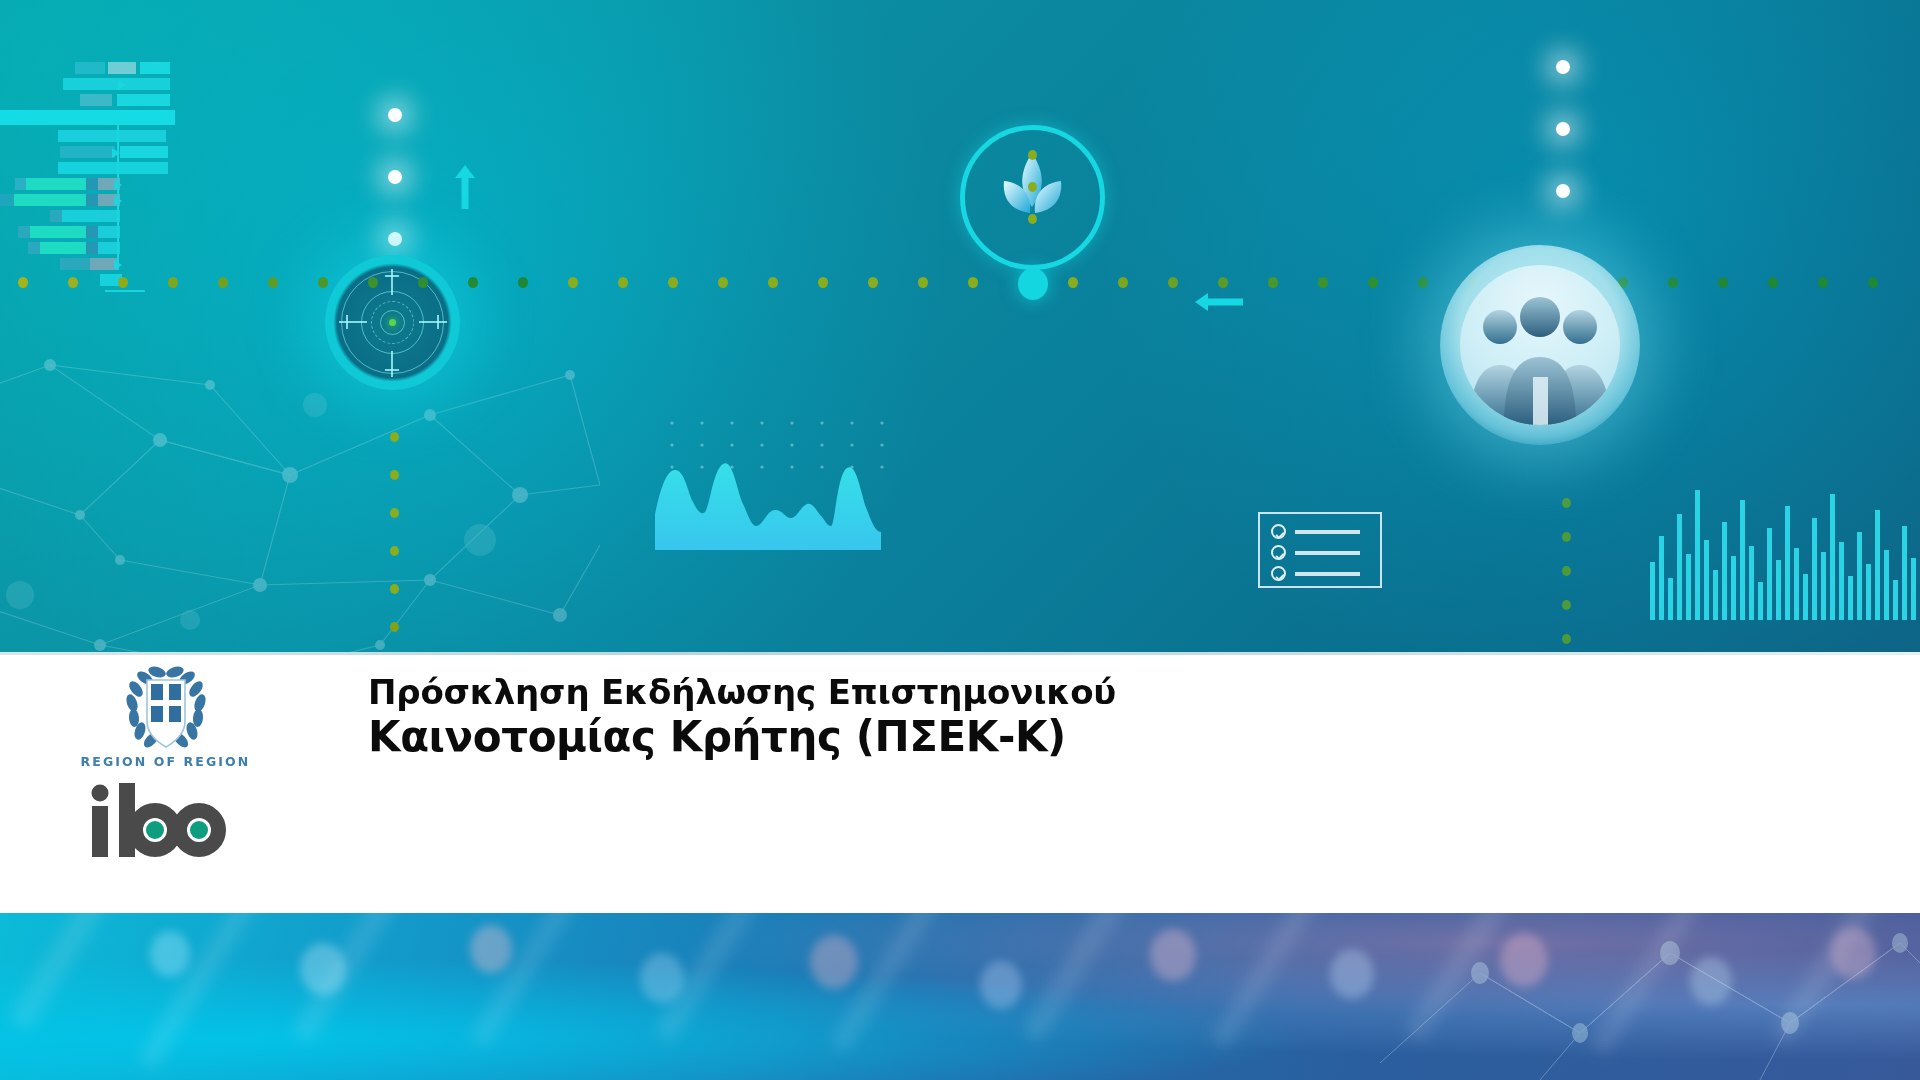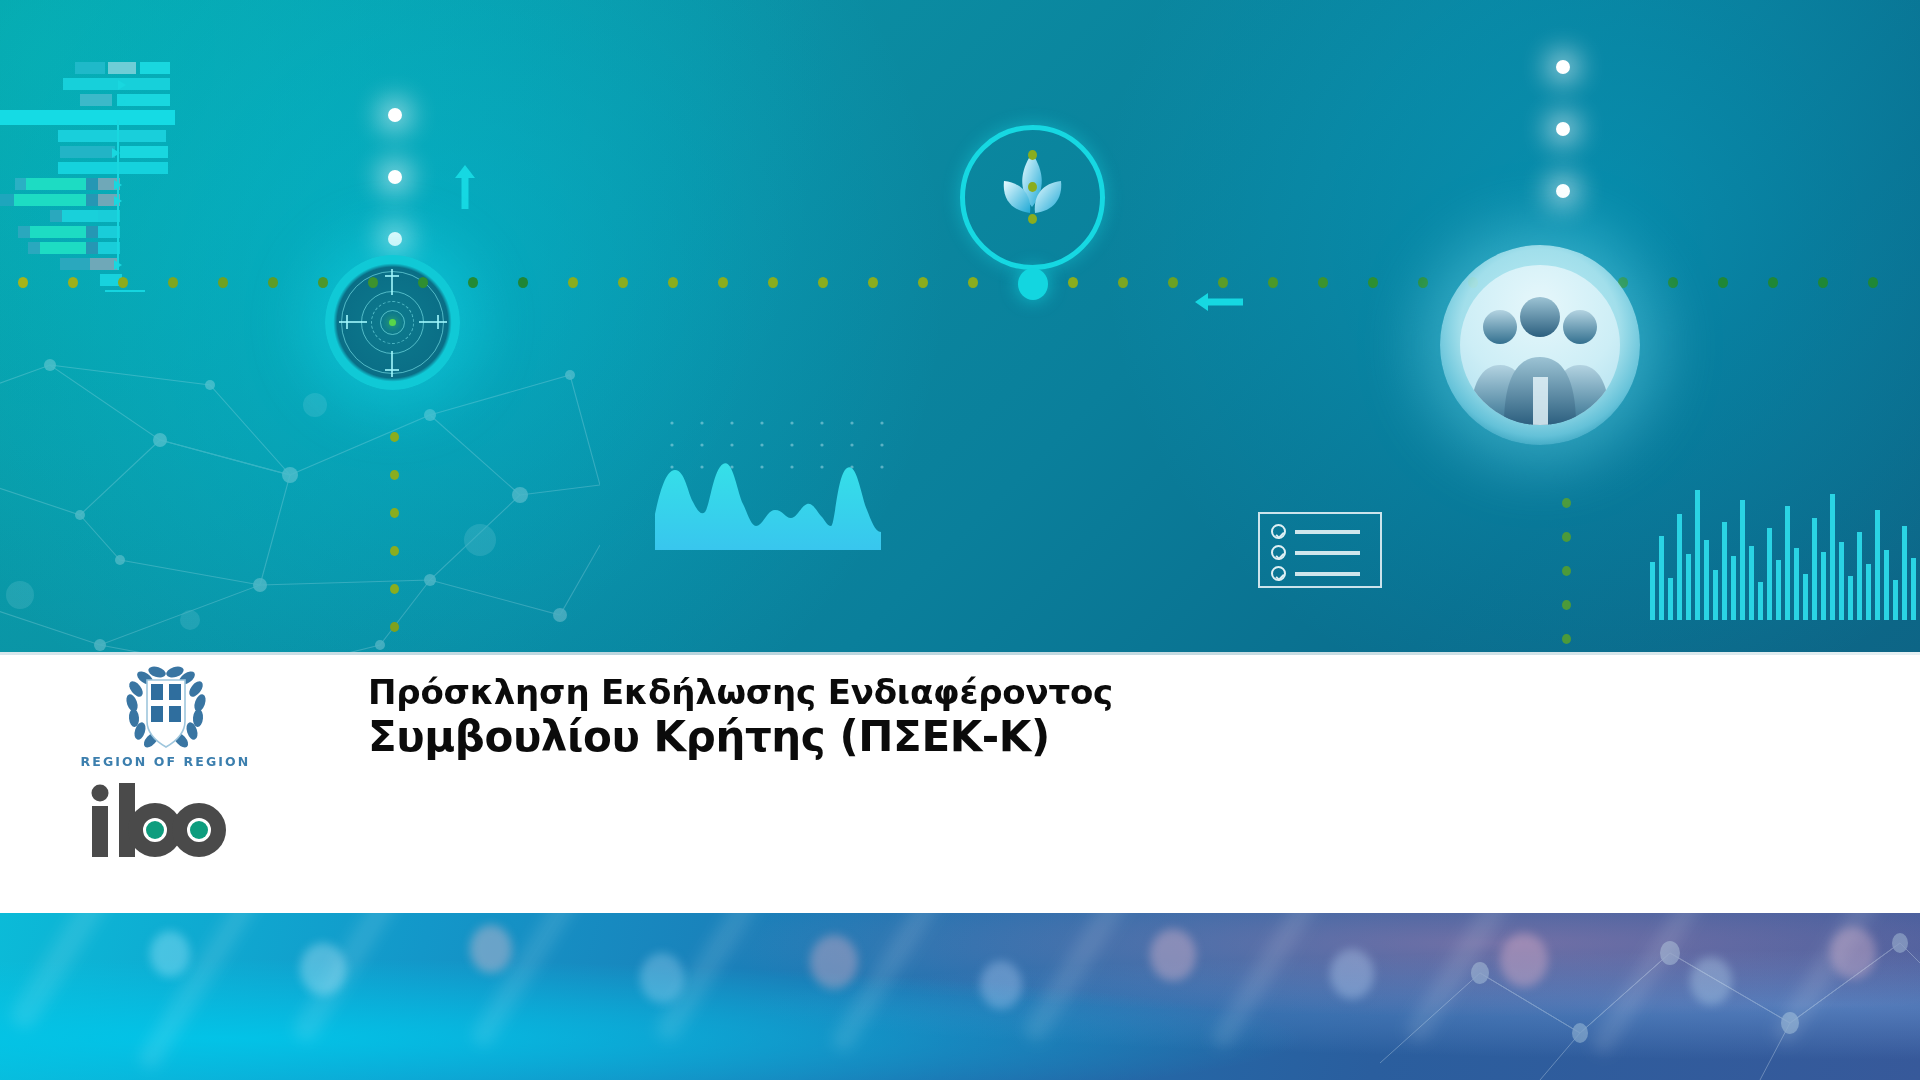--- a/index.html
+++ b/index.html
@@ -504,22 +504,22 @@
         <g fill="none" stroke="#4a4a4a" stroke-width="15">
           <circle cx="72" cy="47" r="19.5"></circle>
           <circle cx="116" cy="47" r="19.5"></circle>
         </g>
         <circle cx="72" cy="47" r="9" fill="#0e9d7e"></circle>
         <circle cx="116" cy="47" r="9" fill="#0e9d7e"></circle>
       </svg>
     </div>
 
     <div class="titles">
-      <div class="t-line1">Πρόσκληση Εκδήλωσης Ενδιαφέροντος</div>
-      <div class="t-line4">Συμβουλίου Κρήτης (ΠΣΕΚ-Κ)</div>
+      <div class="t-line1">Πρόσκληση Εκδήλωσης Επιστημονικού</div>
+      <div class="t-line4">Καινοτομίας Κρήτης (ΠΣΕΚ-Κ)</div>
     </div>
   </div>
 
   <div class="footer">
     <div class="streak" style="left:-60px; top:-40px;  width:330px; height:26px;"></div>
     <div class="streak" style="left:60px;  top:-10px;  width:360px; height:22px;"></div>
     <div class="streak" style="left:220px; top:-30px;  width:340px; height:24px;"></div>
     <div class="streak" style="left:400px; top:-20px;  width:330px; height:22px;"></div>
     <div class="streak" style="left:580px; top:-35px;  width:350px; height:24px;"></div>
     <div class="streak" style="left:760px; top:-15px;  width:330px; height:22px;"></div>

